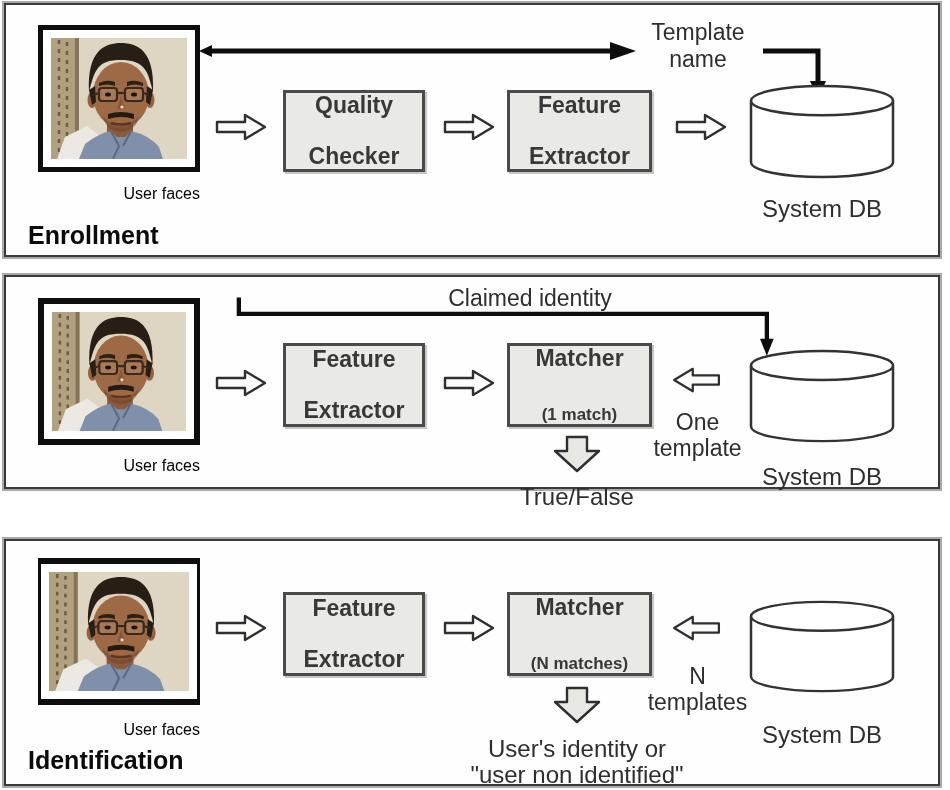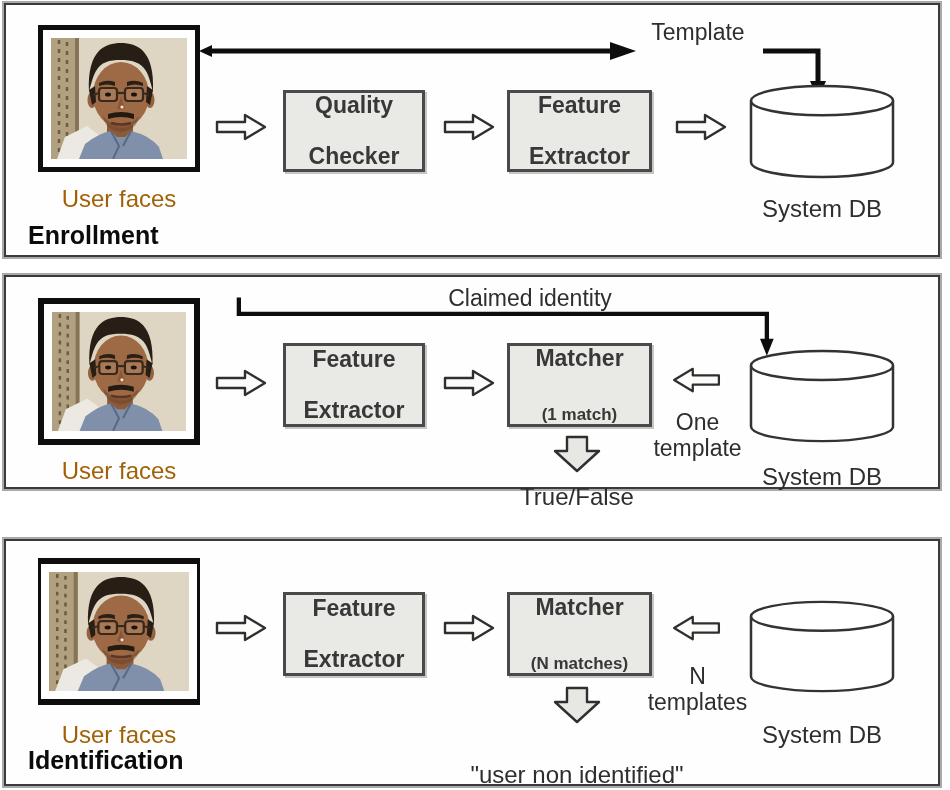--- a/index.html
+++ b/index.html
@@ -11,21 +11,21 @@
   .p2{top:275px;height:214px}
   .p3{top:539px;height:247px}
 
   .abs{position:absolute;}
   .face-frame{position:absolute;box-sizing:border-box;width:162px;height:147px;
               background:#fff;border:5px solid #0e0e0e;padding:8px;}
   .p2 .face-frame{border-width:6px}
   .p3 .face-frame{border-width:6px 3px}
   .face-svg{display:block;width:100%;height:100%;}
 
-  .caption{position:absolute;font-size:24px;color:#a16207;text-align:center;white-space:nowrap}
+  .caption{position:absolute;font-size:16px;color:#000000;text-align:right;white-space:nowrap}
   .section-label{position:absolute;font-size:25px;font-weight:700;color:#0b0b0b;white-space:nowrap}
 
   .box{position:absolute;box-sizing:border-box;background:#e9e9e6;border:3px solid #4a4a4a;
        box-shadow:2px 2px 0 rgba(0,0,0,.22);
        display:flex;flex-direction:column;align-items:center;justify-content:center;text-align:center;gap:24px;}
   .box .bl{font-size:23px;font-weight:700;color:#383838;line-height:27px;}
   .box .sub{font-size:17px;font-weight:700;color:#383838;margin-top:9px;}
 
   .anno{position:absolute;font-size:23px;color:#2e2e2e;text-align:center;line-height:27px;white-space:nowrap}
   .anno2{position:absolute;font-size:23px;color:#2e2e2e;text-align:center;line-height:26px;margin-top:8px;}
@@ -133,20 +133,21 @@
     </div>
 
     <div class="abs" style="left:669px;top:107px;width:52px;height:30px">
       <svg class="icon-svg" aria-hidden="true">
           <use href="#arrow-right"></use>
         </svg>
     </div>
 
     <div class="anno" style="left:622px;top:14px;width:140px">
       <div>Template</div>
+      <div>name</div>
     </div>
 
     <div class="abs" style="left:742px;top:79px;width:148px;height:96px">
       <svg class="icon-svg" aria-hidden="true">
           <use href="#db-cylinder"></use>
         </svg>
     </div>
     <div class="dbl" style="left:742px;top:190px;width:148px">System DB</div>
   </section>
 
@@ -251,20 +252,21 @@
     <div class="anno2" style="left:634px;top:114px;width:115px">
       <div>N</div>
       <div>templates</div>
     </div>
 
     <div class="abs" style="left:546px;top:145px;width:50px;height:38px">
       <svg class="icon-svg" aria-hidden="true">
           <use href="#arrow-down"></use>
         </svg>
     </div>
+    <div class="anno2" style="left:421px;top:187px;width:300px;font-size:24px">User's identity or</div>
     <div class="anno2" style="left:421px;top:213px;width:300px;font-size:24px">"user non identified"</div>
 
     <div class="abs" style="left:742px;top:59px;width:148px;height:94px">
       <svg class="icon-svg" aria-hidden="true">
           <use href="#db-cylinder"></use>
         </svg>
     </div>
     <div class="dbl" style="left:742px;top:180px;width:148px">System DB</div>
   </section>
 

